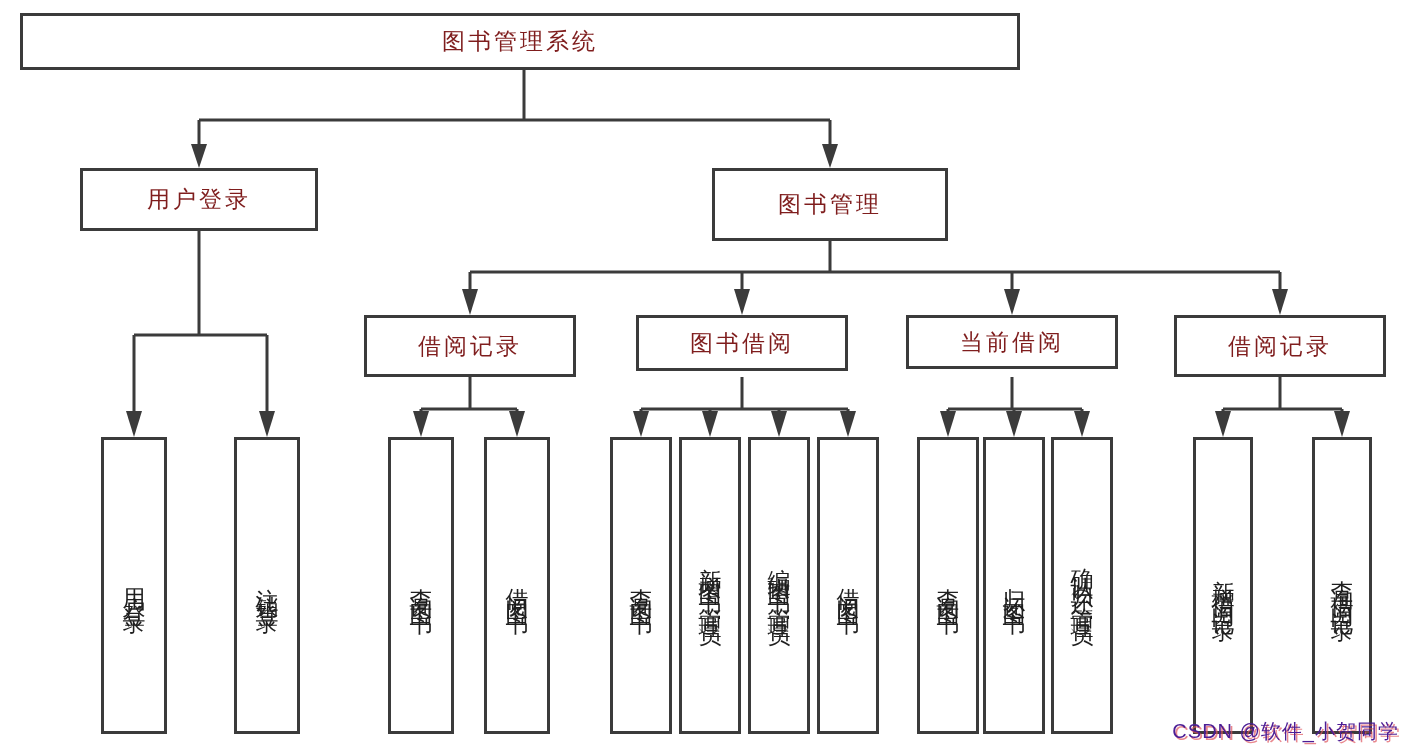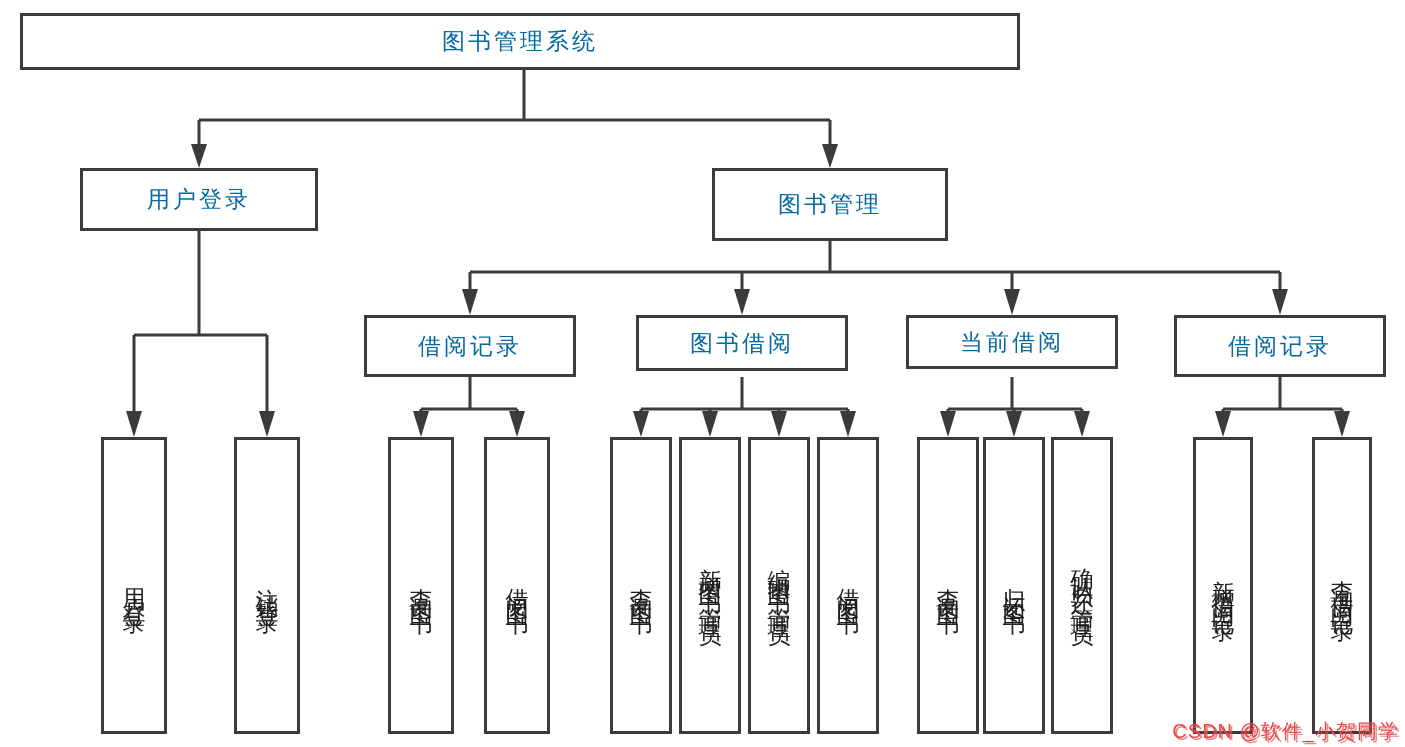--- a/index.html
+++ b/index.html
@@ -28,21 +28,21 @@
   }
   .hnode {
     position: absolute;
     box-sizing: border-box;
     border: 3px solid #3b3b3b;
     background: #ffffff;
     display: flex;
     align-items: center;
     justify-content: center;
     font-size: 23px;
-    color: #0369a1;
+    color: #7f1d1d;
     letter-spacing: 3px;
     white-space: nowrap;
   }
   .vnode {
     position: absolute;
     box-sizing: border-box;
     border: 3px solid #3b3b3b;
     background: #ffffff;
     display: flex;
     align-items: center;
@@ -55,21 +55,21 @@
     line-height: 1;
     color: #1f1f1f;
     letter-spacing: 8px;
   }
   .watermark {
     position: absolute;
     right: 6px;
     bottom: 2px;
     font-size: 20px;
     letter-spacing: 1px;
-    color: #ef4444;
+    color: #4c1d95;
     text-shadow: 2px 2px 0 rgba(224, 86, 94, 0.7);
     white-space: nowrap;
   }
 </style>
 </head>
 <body>
 
 <div class="canvas">
 
   <svg class="connectors" viewBox="0 0 1405 747">

